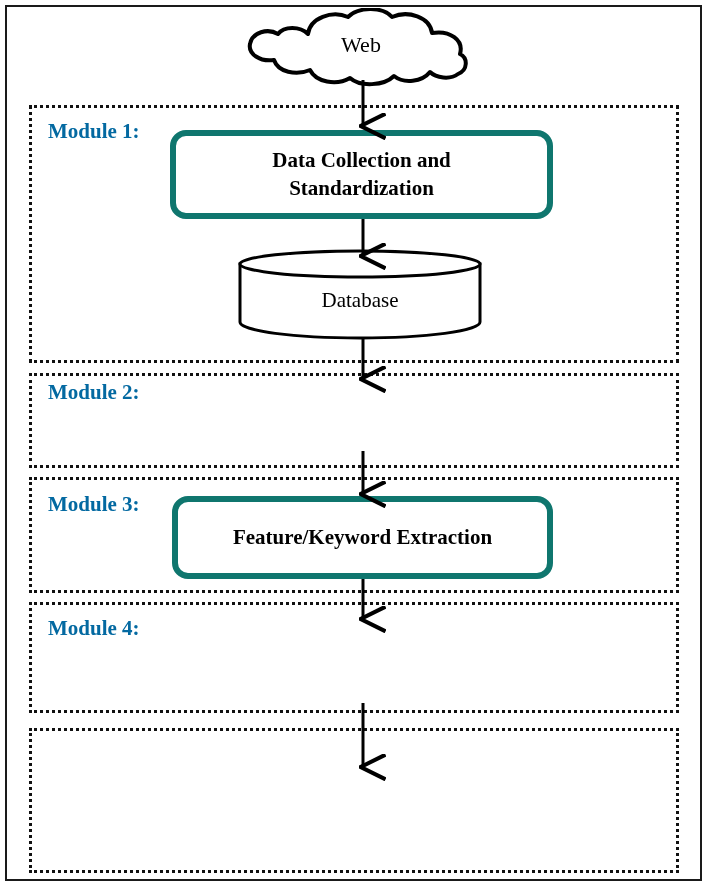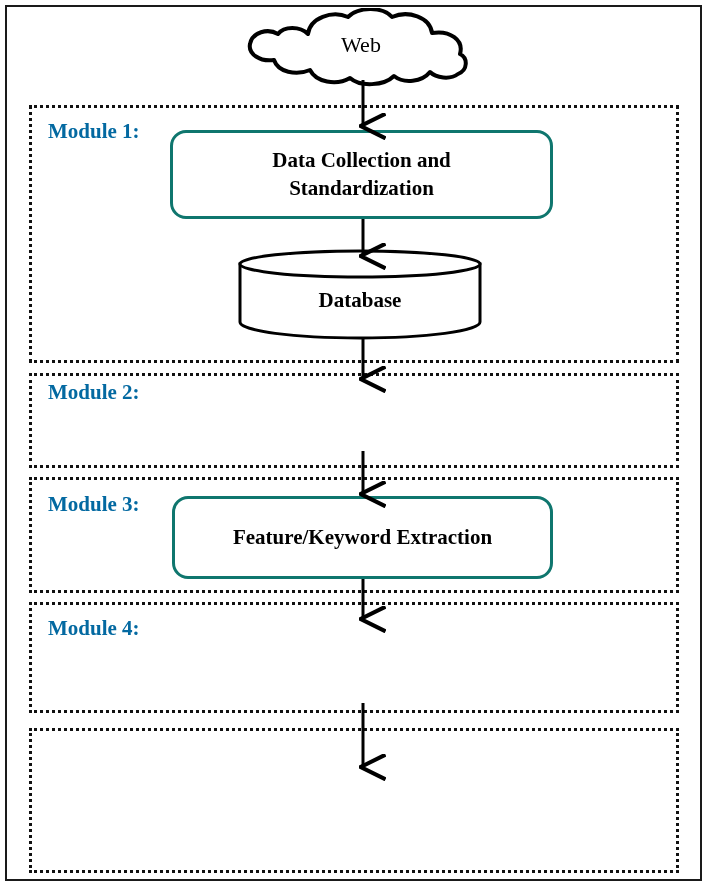--- a/index.html
+++ b/index.html
@@ -40,21 +40,21 @@
     font-family: "Liberation Serif", "DejaVu Serif", serif;
     font-weight: bold;
     font-size: 21px;
     color: #0369a1;
     white-space: nowrap;
     letter-spacing: 0px;
   }
   
   .proc-box {
     position: absolute;
-    border: 3px solid #0f766e;
+    border: 6px solid #0f766e;
     border-radius: 16px;
     box-sizing: border-box;
     background: #ffffff;
     display: flex;
     align-items: center;
     justify-content: center;
     text-align: center;
   }
   .proc-text {
     font-family: "Liberation Serif", "DejaVu Serif", serif;
@@ -92,21 +92,21 @@
     width: 248px;
     height: 94px;
   }
   .db-label {
     position: absolute;
     left: 236px;
     top: 288px;
     width: 248px;
     text-align: center;
     font-family: "Liberation Serif", "DejaVu Serif", serif;
-    font-weight: bold;
+    font-weight: normal;
     font-size: 21px;
     color: #000000;
   }
   
   .arrows {
     position: absolute;
     left: 0;
     top: 0;
     width: 707px;
     height: 888px;

